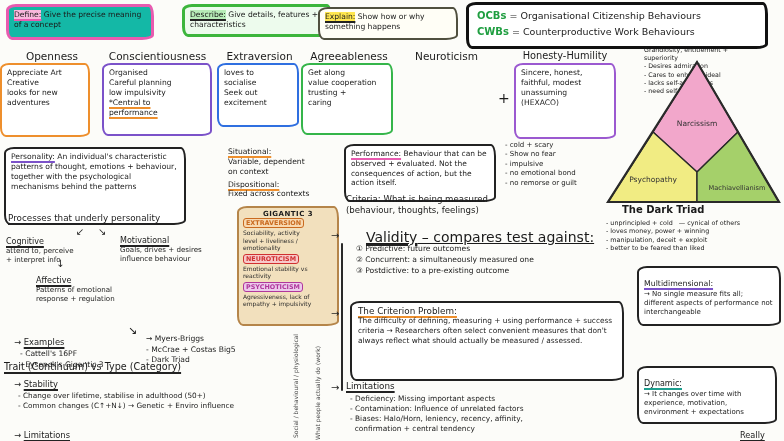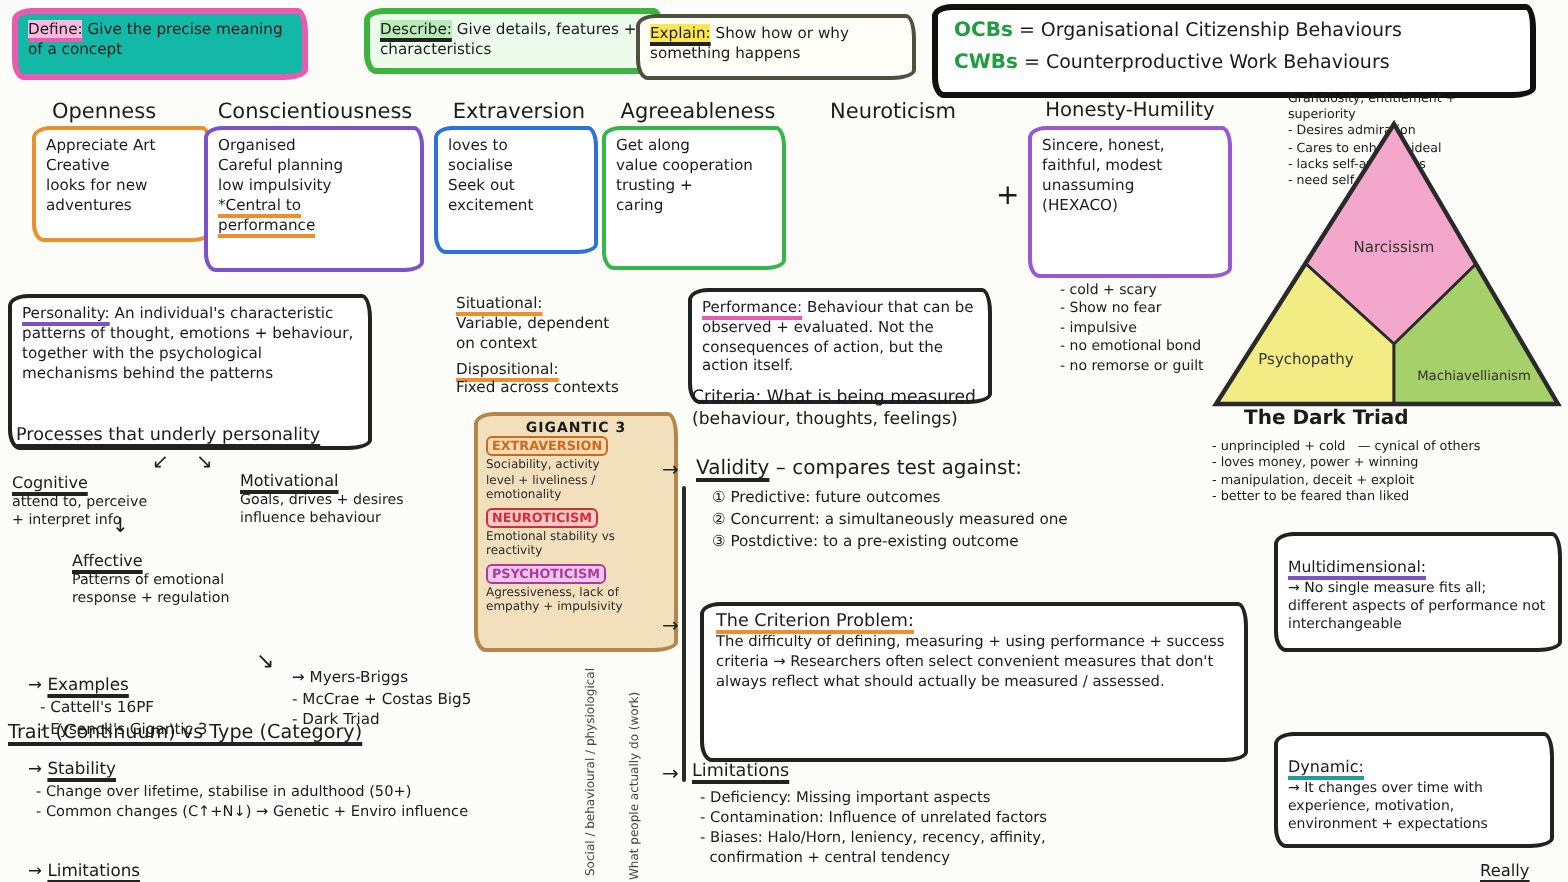--- a/index.html
+++ b/index.html
@@ -53,21 +53,21 @@
   <div class="box" style="left:318px;top:7px;width:140px;height:33px;border:2px solid #50503f;background:#fffef6;font-size:7.6px;line-height:1.35;">
     <span class="hl-yellow ul ul-black">Explain:</span><span> Show how or why something happens</span>
   </div>
 
   <div class="box" style="left:466px;top:2px;width:302px;height:47px;border:3px solid #111;font-size:9.5px;line-height:1.6;padding:3px 8px;">
     <div><span class="abbr">OCBs</span><span> = Organisational Citizenship Behaviours</span></div>
     <div><span class="abbr">CWBs</span><span> = Counterproductive Work Behaviours</span></div>
   </div>
 
   <div class="trait-header" style="left:12px;top:50px;width:80px;">Openness</div>
-  <div class="trait-box pre" style="left:16px;top:63px;width:90px;height:58px;border:2.5px solid #ee8f2d;">Appreciate Art
+  <div class="trait-box pre" style="left:0;top:63px;width:90px;height:74px;border:2.5px solid #ee8f2d;">Appreciate Art
 Creative
 looks for new
 adventures</div>
 
   <div class="trait-header" style="left:100px;top:50px;width:115px;">Conscientiousness</div>
   <div class="trait-box" style="left:102px;top:63px;width:110px;height:73px;border:2.5px solid #7b52c9;">
     <div class="pre">Organised
 Careful planning
 low impulsivity</div>
     <div class="pre ul ul-orange" style="width:fit-content;">*Central to
@@ -111,21 +111,21 @@
     <text x="97" y="70" text-anchor="middle" font-size="7.5" fill="#333">Narcissism</text>
     <text x="53" y="126" text-anchor="middle" font-size="7.5" fill="#333">Psychopathy</text>
     <text x="137" y="134" text-anchor="middle" font-size="6.6" fill="#333">Machiavellianism</text>
   </svg>
 
   <div class="abs" style="left:622px;top:204px;font-size:10px;font-weight:600;">The Dark Triad</div>
   <div class="abs pre" style="left:606px;top:219px;width:178px;font-size:6.4px;line-height:1.3;">- unprincipled + cold   — cynical of others
 - loves money, power + winning
 - manipulation, deceit + exploit
 - better to be feared than liked</div>
-  <div class="abs pre note7" style="left:530px;top:141px;width:92px;">- cold + scary
+  <div class="abs pre note7" style="left:505px;top:141px;width:92px;">- cold + scary
 - Show no fear
 - impulsive
 - no emotional bond
 - no remorse or guilt</div>
 
   <div class="box" style="left:4px;top:147px;width:182px;height:78px;font-size:7.6px;line-height:1.3;">
     <span class="ul ul-purple">Personality:</span><span> An individual's characteristic patterns of thought, emotions + behaviour, together with the psychological mechanisms behind the patterns</span>
   </div>
 
   <div class="abs" style="left:228px;top:147px;width:112px;font-size:7.6px;line-height:1.3;">
@@ -176,21 +176,21 @@
   </div>
 
   <div class="abs" style="left:346px;top:194px;width:238px;font-size:8.6px;line-height:1.3;">
     <span>Criteria:</span><span class="pre"> What is being measured
 (behaviour, thoughts, feelings)</span>
   </div>
 
   <div class="vline" style="left:341px;top:243px;height:148px;"></div>
 
   <span class="arrow" style="left:331px;top:230px;">→</span>
-  <div class="abs" style="left:348px;top:229px;font-size:10px;">
+  <div class="abs" style="left:366px;top:229px;font-size:14px;text-decoration:underline;">
     <span class="ul ul-black">Validity</span><span> – compares test against:</span>
   </div>
   <div class="abs pre" style="left:356px;top:243px;width:262px;font-size:7.6px;line-height:1.45;">① Predictive: future outcomes
 ② Concurrent: a simultaneously measured one
 ③ Postdictive: to a pre-existing outcome</div>
 
   <span class="arrow" style="left:331px;top:308px;">→</span>
   <div class="box" style="left:350px;top:301px;width:274px;height:80px;padding:3px 6px;">
     <div class="ul ul-orange" style="font-size:8.8px;">The Criterion Problem:</div>
     <div style="font-size:7.4px;line-height:1.32;">The difficulty of defining, measuring + using performance + success criteria → Researchers often select convenient measures that don't always reflect what should actually be measured / assessed.</div>

